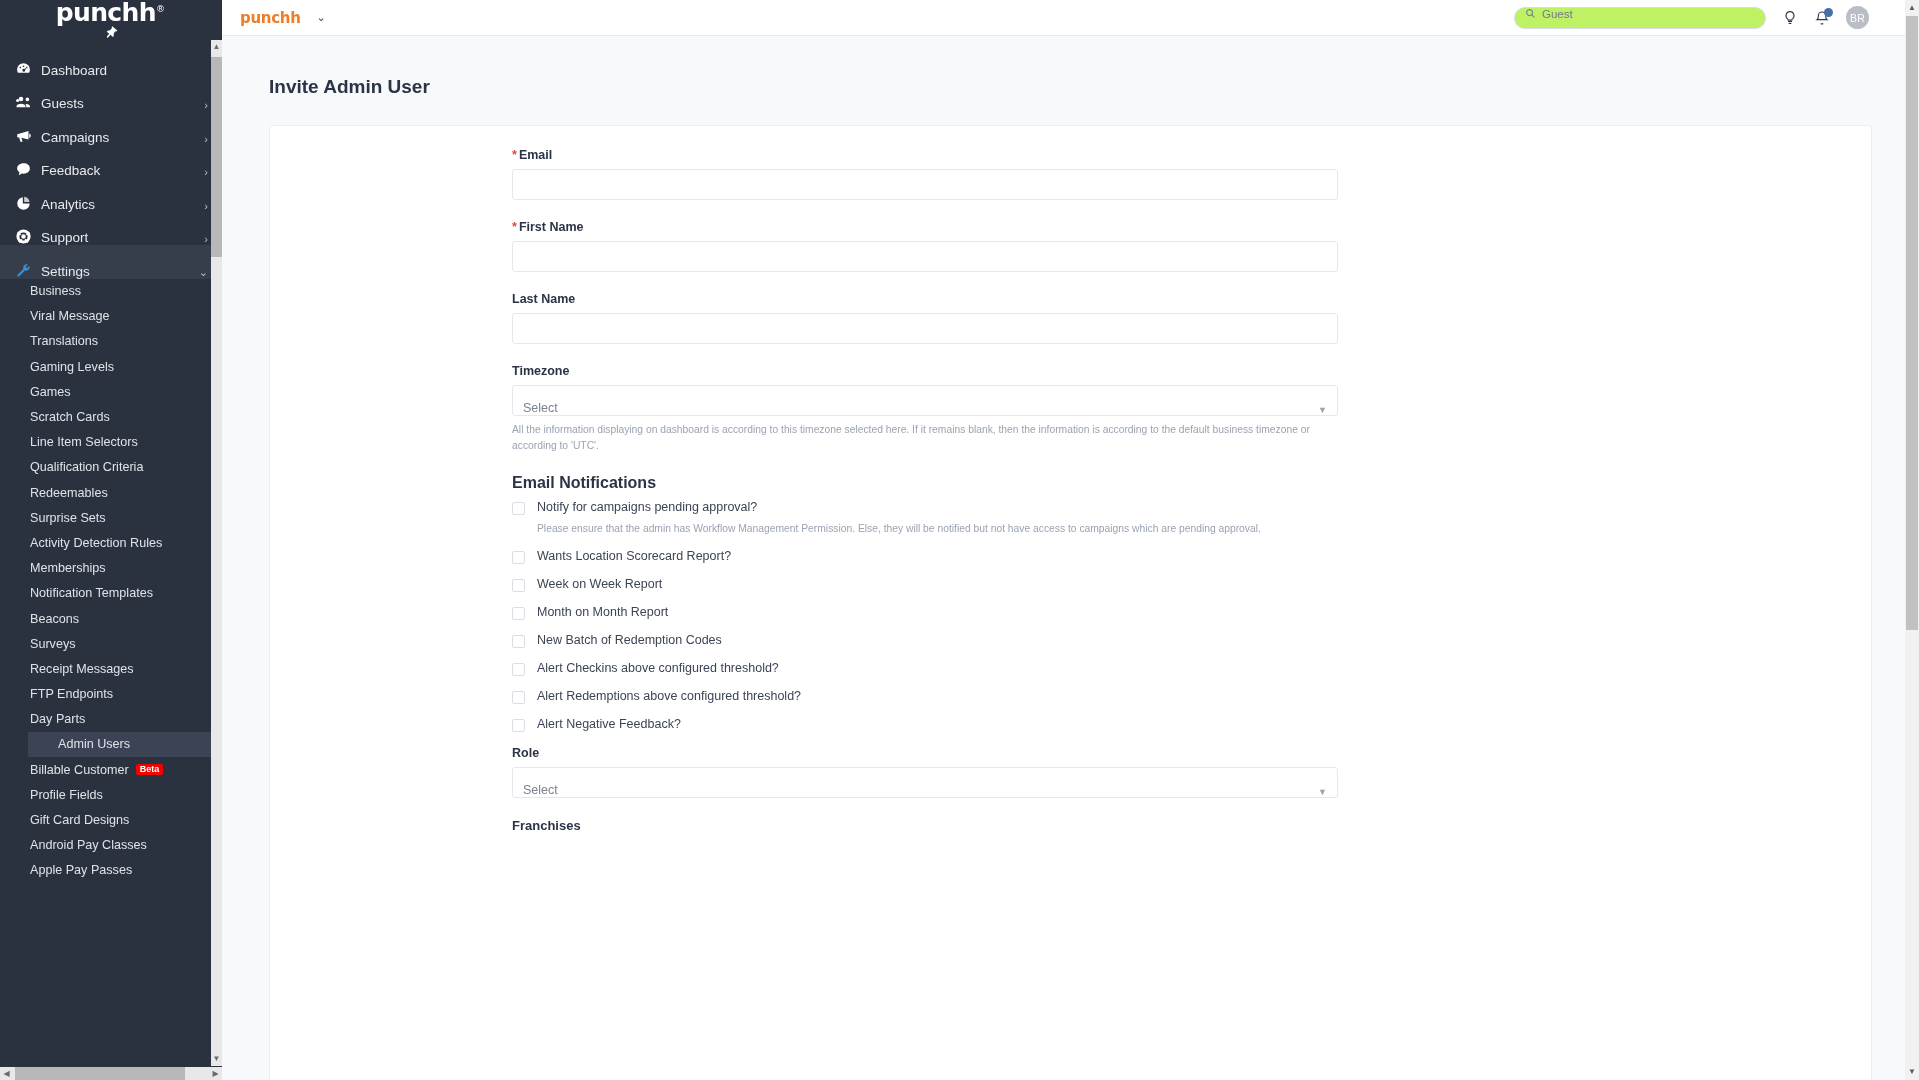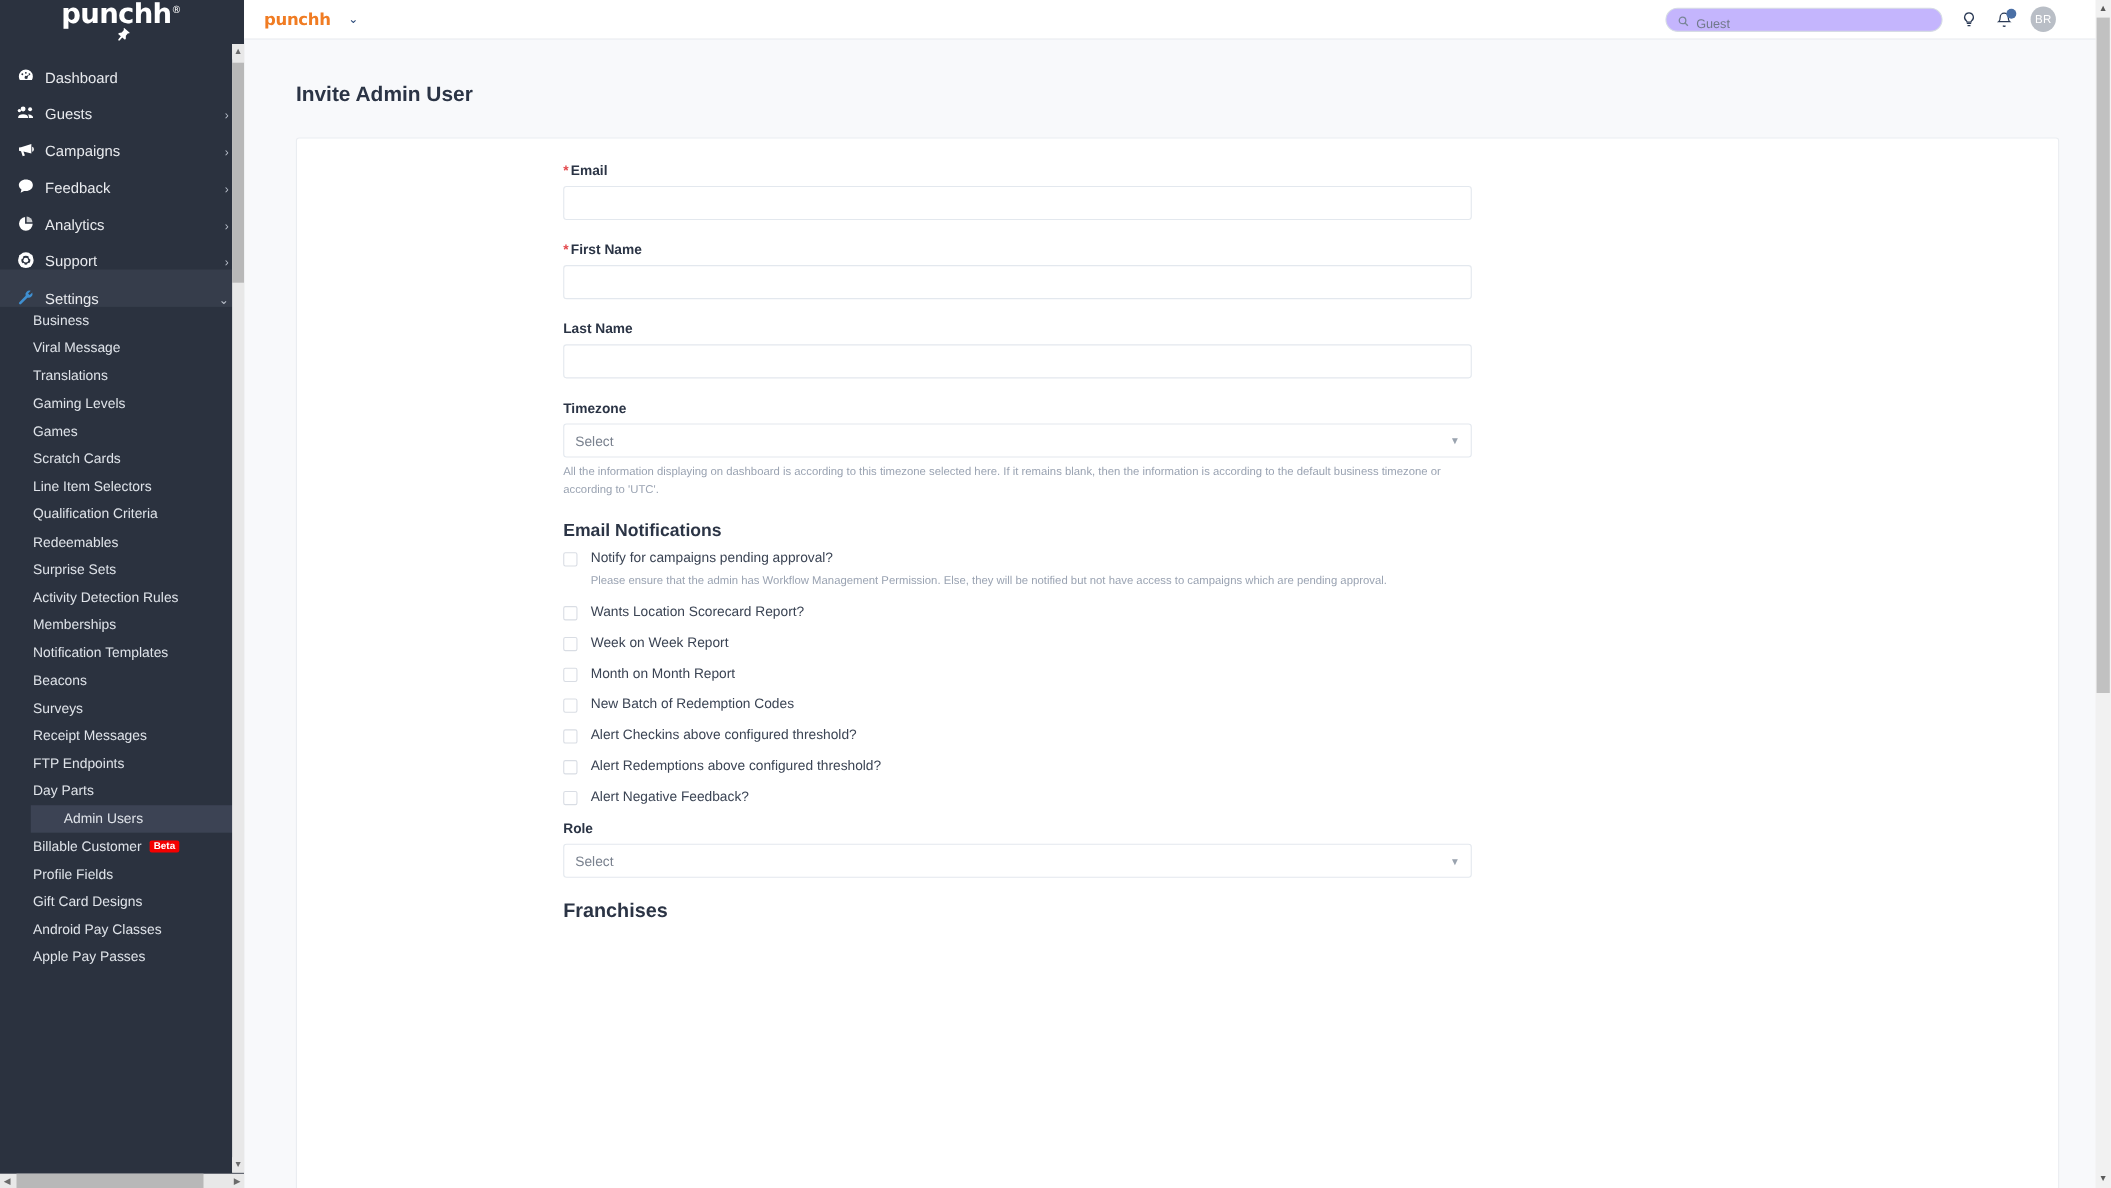--- a/index.html
+++ b/index.html
@@ -119,22 +119,22 @@
     letter-spacing: -0.3px;
     font-family: "DejaVu Sans", sans-serif;
   }
   .brand-chev { margin-left: 16px; color: #2b4a7a; font-size: 11px; }
   .top-right {
     margin-left: auto; display: flex; align-items: center; gap: 16px;
   }
   .search-box {
     width: 252px; height: 22px;
     border: 1px solid #d6dce4; border-radius: 11px;
-    display: flex; align-items: flex-end; gap: 6px;
-    padding: 0 10px; background: #c4b5fd;
+    display: flex; align-items: flex-start; gap: 6px;
+    padding: 0 10px; background: #bef264;
   }
   .search-box .mag { color: #7a8699; font-size: 10px; }
   .search-box input {
     border: none; outline: none; flex: 1;
     font-size: 11.5px; color: #4a5568;
     font-family: "Liberation Sans", sans-serif;
     background: transparent;
   }
   .search-box input::placeholder { color: #70798a; }
   .ti { color: #2b3a55; display: flex; align-items: center; position: relative; }
@@ -177,21 +177,21 @@
     width: 826px; height: 31px;
     border: 1px solid #e3e8ee; border-radius: 3px;
     background: #ffffff; outline: none;
     padding: 0 10px; font-size: 12.5px; color: #2b3445;
     font-family: "Liberation Sans", sans-serif;
   }
   .fselect {
     width: 826px; height: 31px;
     border: 1px solid #e3e8ee; border-radius: 3px;
     background: #ffffff;
-    display: flex; align-items: center;
+    display: flex; align-items: flex-end;
     padding: 0 10px; font-size: 12.5px; color: #7a828f;
     cursor: pointer;
     gap: 40px;
   }
   .fselect .caret { margin-left: auto; color: #9aa3af; font-size: 9px; }
   .fhelp {
     font-size: 10.3px; color: #9aa3b2; line-height: 1.55;
     margin-top: 6px; width: 826px;
   }
 
@@ -205,21 +205,21 @@
     border: 1px solid #d9dde4; border-radius: 2px;
     background: #ffffff; margin-top: 2px; cursor: pointer;
   }
   .cbtext { margin-left: 12px; }
   .cblabel { font-size: 12.5px; color: #3b4454; line-height: 1.2; }
   .cbhelp {
     font-size: 10.3px; color: #9aa3b2;
     margin-top: 6px; line-height: 1.5;
   }
   .cut-label {
-    font-size: 18px; font-weight: 700; color: #2b3445;
+    font-size: 13px; font-weight: 700; color: #2b3445;
     margin-top: 11px;
   }
 
   
   .pg-vscroll {
     position: absolute; top: 0; right: 0;
     width: 14px; height: 1080px; background: #f1f1f1;
   }
   .pg-vscroll .thumb {
     position: absolute; top: 16px; left: 1px;

